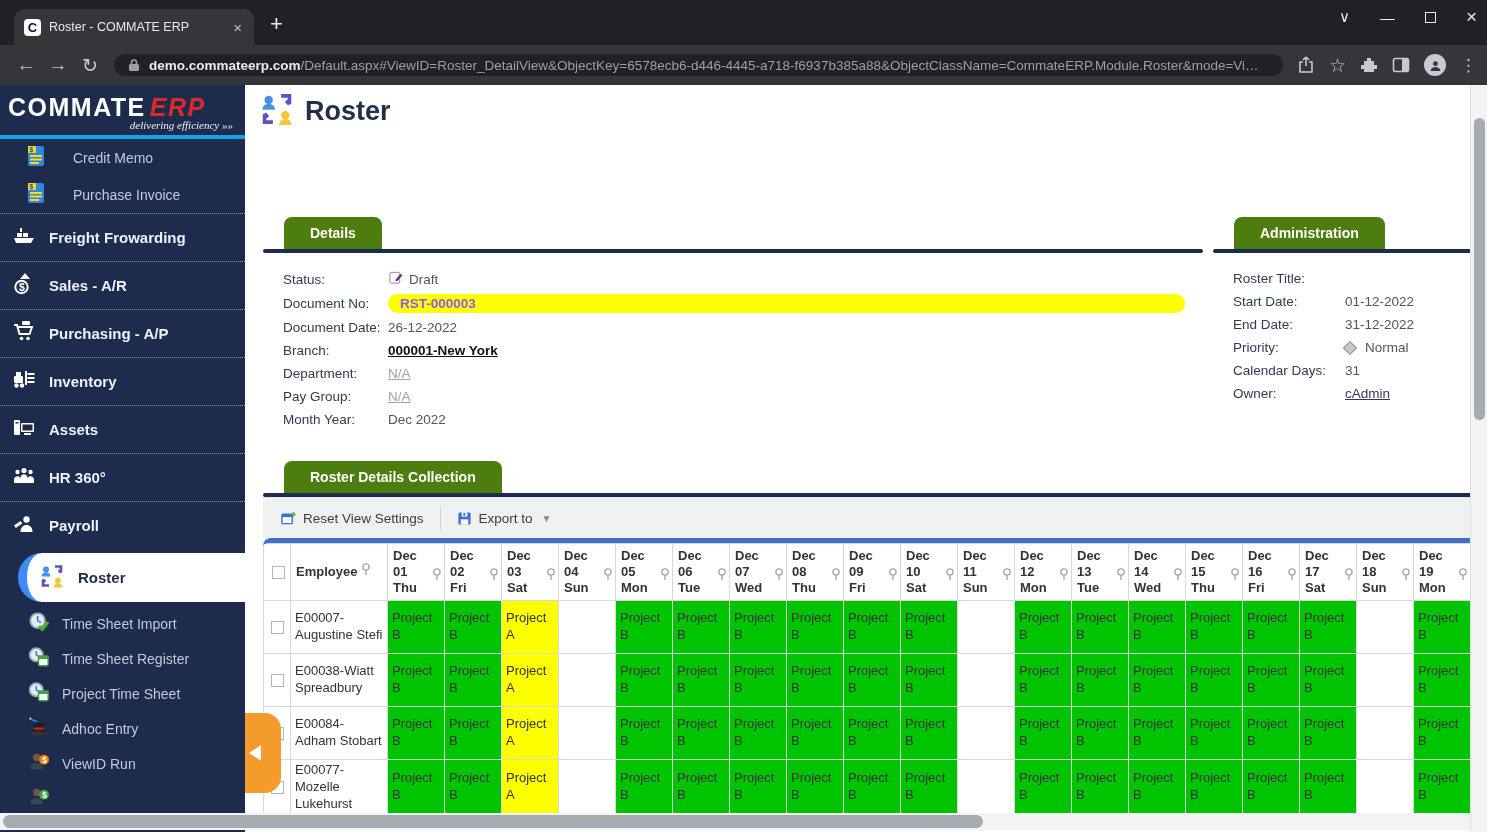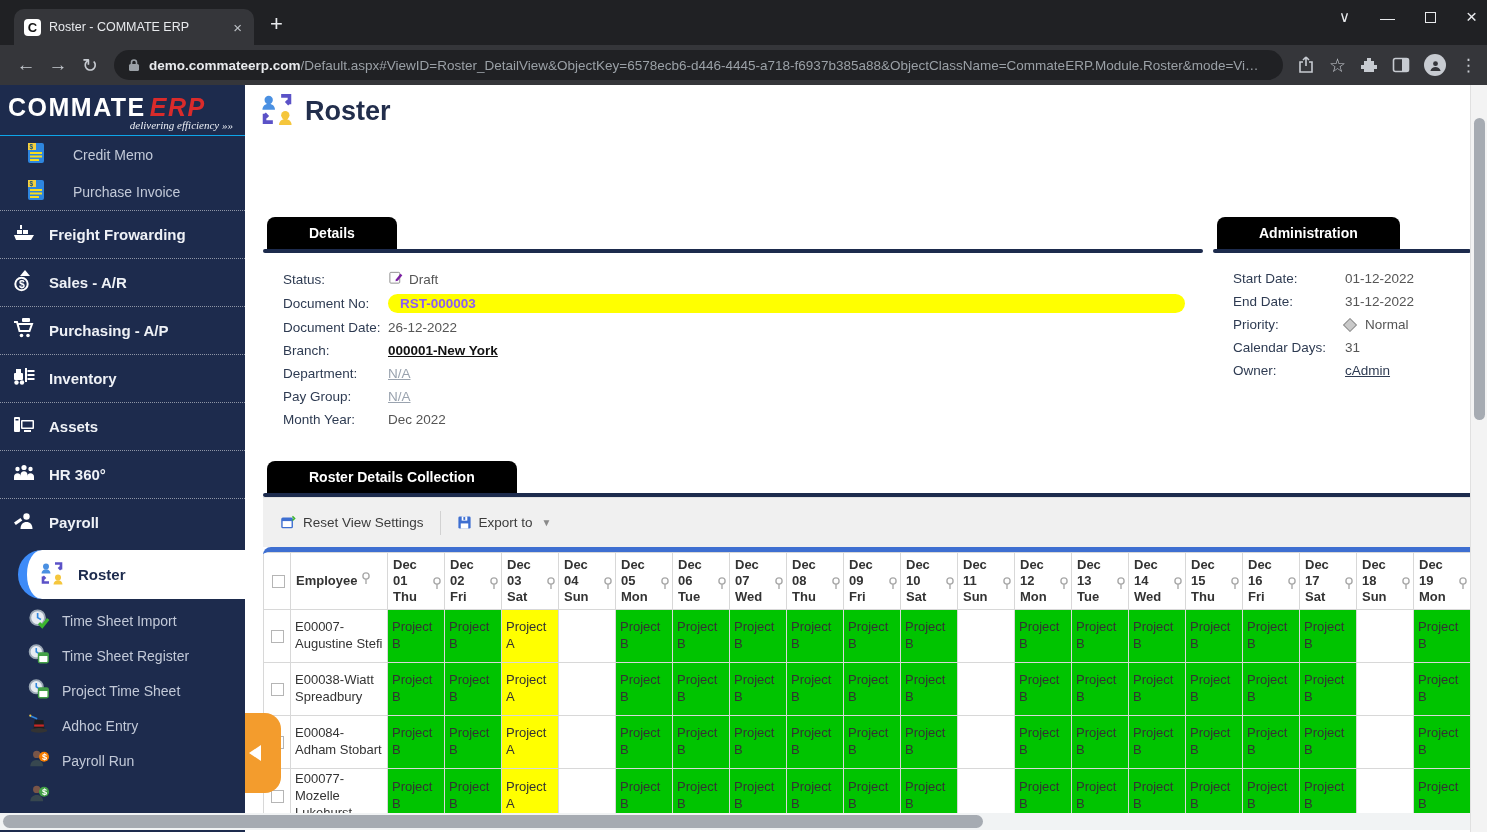--- a/index.html
+++ b/index.html
@@ -13,32 +13,32 @@
              font-size:13px; line-height:17px; text-align:center; margin-right:8px; position:relative; flex:none;}
   .tab-title { flex:1; white-space:nowrap; overflow:hidden; }
   .tab-close { color:#bdc1c6; font-size:15px; padding:0 4px; cursor:default; }
   .newtab { color:#e8eaed; font-size:22px; margin-left:16px; margin-bottom:8px; }
   .winbtns { position:absolute; right:10px; top:6px; display:flex; align-items:center; gap:30px; color:#e8eaed; }
   .winbtns span { font-size:15px; }
   .maxbox { width:11px; height:11px; border:1.5px solid #e8eaed; display:inline-block; }
 
   .navbar { height:40px; background:#35363a; display:flex; align-items:center; padding:0 10px; }
   .navico { color:#c7cbd1; font-size:19px; width:32px; text-align:center; }
-  .urlbar { flex:1; height:30px; background:#202124; border-radius:16px; display:flex; align-items:center;
+  .urlbar { flex:1; height:22px; background:#202124; border-radius:16px; display:flex; align-items:center;
             padding:0 14px; margin:0 8px; font-size:13.5px; white-space:nowrap; overflow:hidden; }
   .urlbar .domain { color:#e8eaed; font-weight:bold; }
   .urlbar .path { color:#9aa0a6; overflow:hidden; text-overflow:ellipsis; }
   .chromeicons { display:flex; align-items:center; gap:14px; margin-left:6px; color:#c7cbd1; }
   .avatar-circ { width:22px; height:22px; border-radius:50%; background:#c7cbd1; display:flex; align-items:center; justify-content:center; }
 
   
   .app { display:flex; height:747px; position:relative; }
 
   .sidebar { width:245px; background:#1d2b4d; flex:none; position:relative; overflow:hidden; }
-  .logo { padding:8px 12px 4px 8px; border-bottom:1px solid #0ea5e9; }
+  .logo { padding:8px 12px 4px 8px; border-bottom:4px solid #0ea5e9; }
   .logo-line1 { font-size:25px; font-weight:bold; color:#fff; letter-spacing:1.5px; white-space:nowrap; }
   .logo-line1 .accent { color:#d92b2b; font-style:italic; margin-left:4px; }
   .tagline { text-align:right; color:#eceff5; font-size:11px; font-style:italic; font-family:"Liberation Serif",serif; margin-top:-3px; }
   .mini-item { display:flex; align-items:center; gap:27px; padding:6px 0 6px 26px; color:#c2c9d8; font-size:14px; }
   .section-item { display:flex; align-items:center; gap:13px; padding:10px 0 10px 12px; color:#eef1f6;
                   font-size:15px; font-weight:bold; border-top:1px dotted rgba(255,255,255,.5); }
   .mini-item svg, .section-item svg, .sub-item svg { flex:none; }
   .active-item { margin-left:18px; background:#fff; border-radius:24px 0 0 24px; border-left:9px solid #3d8bf8;
                  display:flex; align-items:center; gap:13px; padding:10px 0 10px 12px; color:#1d2b4d;
                  font-size:15px; font-weight:bold; margin-top:4px; margin-bottom:4px; }
@@ -49,41 +49,41 @@
   .collapse-handle .tri { width:0; height:0; border-top:8px solid transparent; border-bottom:8px solid transparent; border-right:12px solid #fff; }
 
   .content { flex:1; position:relative; background:#fff; overflow:hidden; }
 
   .page-header { position:absolute; top:6px; left:14px; display:flex; align-items:center; gap:10px; }
   .page-title { font-size:27px; font-weight:bold; color:#222e4c; }
   .breadcrumb { position:absolute; top:44px; left:58px; font-size:13.5px; color:#6b7280; }
   .breadcrumb a { color:#3a6a9f; text-decoration:underline; }
   .crumb-sep { color:#6b7280; margin:0 4px; }
 
-  .tab-cap { display:inline-block; background:#000000; color:#fff; font-weight:bold; font-size:14px;
-             padding:8px 42px; border-radius:8px 8px 0 0; margin-left:4px; }
+  .tab-cap { display:inline-block; background:#4d7c0f; color:#fff; font-weight:bold; font-size:14px;
+             padding:8px 26px; border-radius:8px 8px 0 0; margin-left:21px; }
   .tab-underline { height:4px; background:#1d2b4d; border-radius:2px; }
 
   .panel-details { position:absolute; top:132px; left:18px; width:940px; }
   .panel-admin   { position:absolute; top:132px; left:968px; width:258px; }
   .panel-coll    { position:absolute; top:376px; left:18px; width:1212px; }
 
   .fields { margin-top:14px; }
   .frow { display:flex; align-items:center; padding:3px 0 3px 20px; min-height:23px; font-size:13.5px; }
   .flabel { width:105px; color:#2e3b52; flex:none; }
   .panel-admin .flabel { width:112px; }
   .fvalue { color:#555; display:flex; align-items:center; gap:6px; flex:1; }
   .v-highlight { background:#ffff00; border-radius:10px; font-weight:bold; color:#8b5cf6;
                  padding:2px 12px; flex:1; margin-right:18px; }
   .v-linkbold { font-weight:bold; color:#111; text-decoration:underline; flex:0 1 auto; }
   .v-muted { color:#9aa3af; text-decoration:underline; flex:0 1 auto; }
   .v-link { color:#2e3b52; text-decoration:underline; flex:0 1 auto;text-align:right; }
   .diamond { width:10px; height:10px; background:#c9c9c9; border:1px solid #8f8f8f; transform:rotate(45deg); display:inline-block; margin-right:4px;}
 
-  .toolbar { height:50px; background:#f0f0f0; display:flex; align-items:center; padding:0 12px; gap:10px;
+  .toolbar { height:41px; background:#f0f0f0; display:flex; align-items:center; padding:0 12px; gap:10px;
              border-top:1px solid #e2e2e2; }
   .tool-btn { display:flex; align-items:center; gap:7px; font-size:13.5px; color:#3c3c3c; padding:4px 6px; }
   .tool-sep { width:1px; height:24px; background:#d2d2d2; }
   .caret { color:#8a8a8a; font-size:10px; margin-left:2px; }
 
   .grid-wrap { border-top:5px solid #3e6fd1; border-radius:8px 0 0 0; height:283px; overflow:hidden; background:#fff; }
   table.grid { border-collapse:collapse; table-layout:fixed; width:1207px; font-size:13px; }
   .grid th, .grid td { border:1px solid #d8d8d8; vertical-align:middle; }
   .grid thead th { height:57px; background:#fff; color:#333; font-weight:bold; text-align:left;
                    padding:2px 3px 2px 5px; line-height:1.25; position:relative; }
@@ -303,21 +303,21 @@
             </svg></span>
           <span>Adhoc Entry</span>
         </div>
         <div class="sub-item">
           <span><svg width="22" height="22" viewBox="0 0 24 24">
               <circle cx="9.5" cy="7" r="4" fill="#795548"></circle>
               <path d="M2.5 20c0-4.5 3-7 7-7s7 2.5 7 7z" fill="#37474f"></path>
               <circle cx="17.5" cy="9.5" r="5.5" fill="#f57c00"></circle>
               <text x="15.2" y="13.2" font-size="10" fill="#fff" font-weight="bold">$</text>
             </svg></span>
-          <span>Payroll Run</span>
+          <span>ViewID Run</span>
         </div>
         <div class="sub-item">
           <span><svg width="22" height="22" viewBox="0 0 24 24">
               <circle cx="9.5" cy="7" r="4" fill="#795548"></circle>
               <path d="M2.5 20c0-4.5 3-7 7-7s7 2.5 7 7z" fill="#37474f"></path>
               <circle cx="17.5" cy="9.5" r="5.5" fill="#43a047"></circle>
               <text x="15.2" y="13.2" font-size="10" fill="#fff" font-weight="bold">$</text>
             </svg></span>
         </div>
       </div>
@@ -394,20 +394,26 @@
             </span>
           </div>
         </div>
     </div>
 
     <div class="panel-admin">
       <span class="tab-cap">Administration</span>
       <div class="tab-underline"></div>
       <div class="fields" id="admin-fields">
           <div class="frow">
+            <span class="flabel">Roster Title:</span>
+            <span class="fvalue">
+              <span></span>
+            </span>
+          </div>
+          <div class="frow">
             <span class="flabel">Start Date:</span>
             <span class="fvalue">
               <span>01-12-2022</span>
             </span>
           </div>
           <div class="frow">
             <span class="flabel">End Date:</span>
             <span class="fvalue">
               <span>31-12-2022</span>
             </span>

